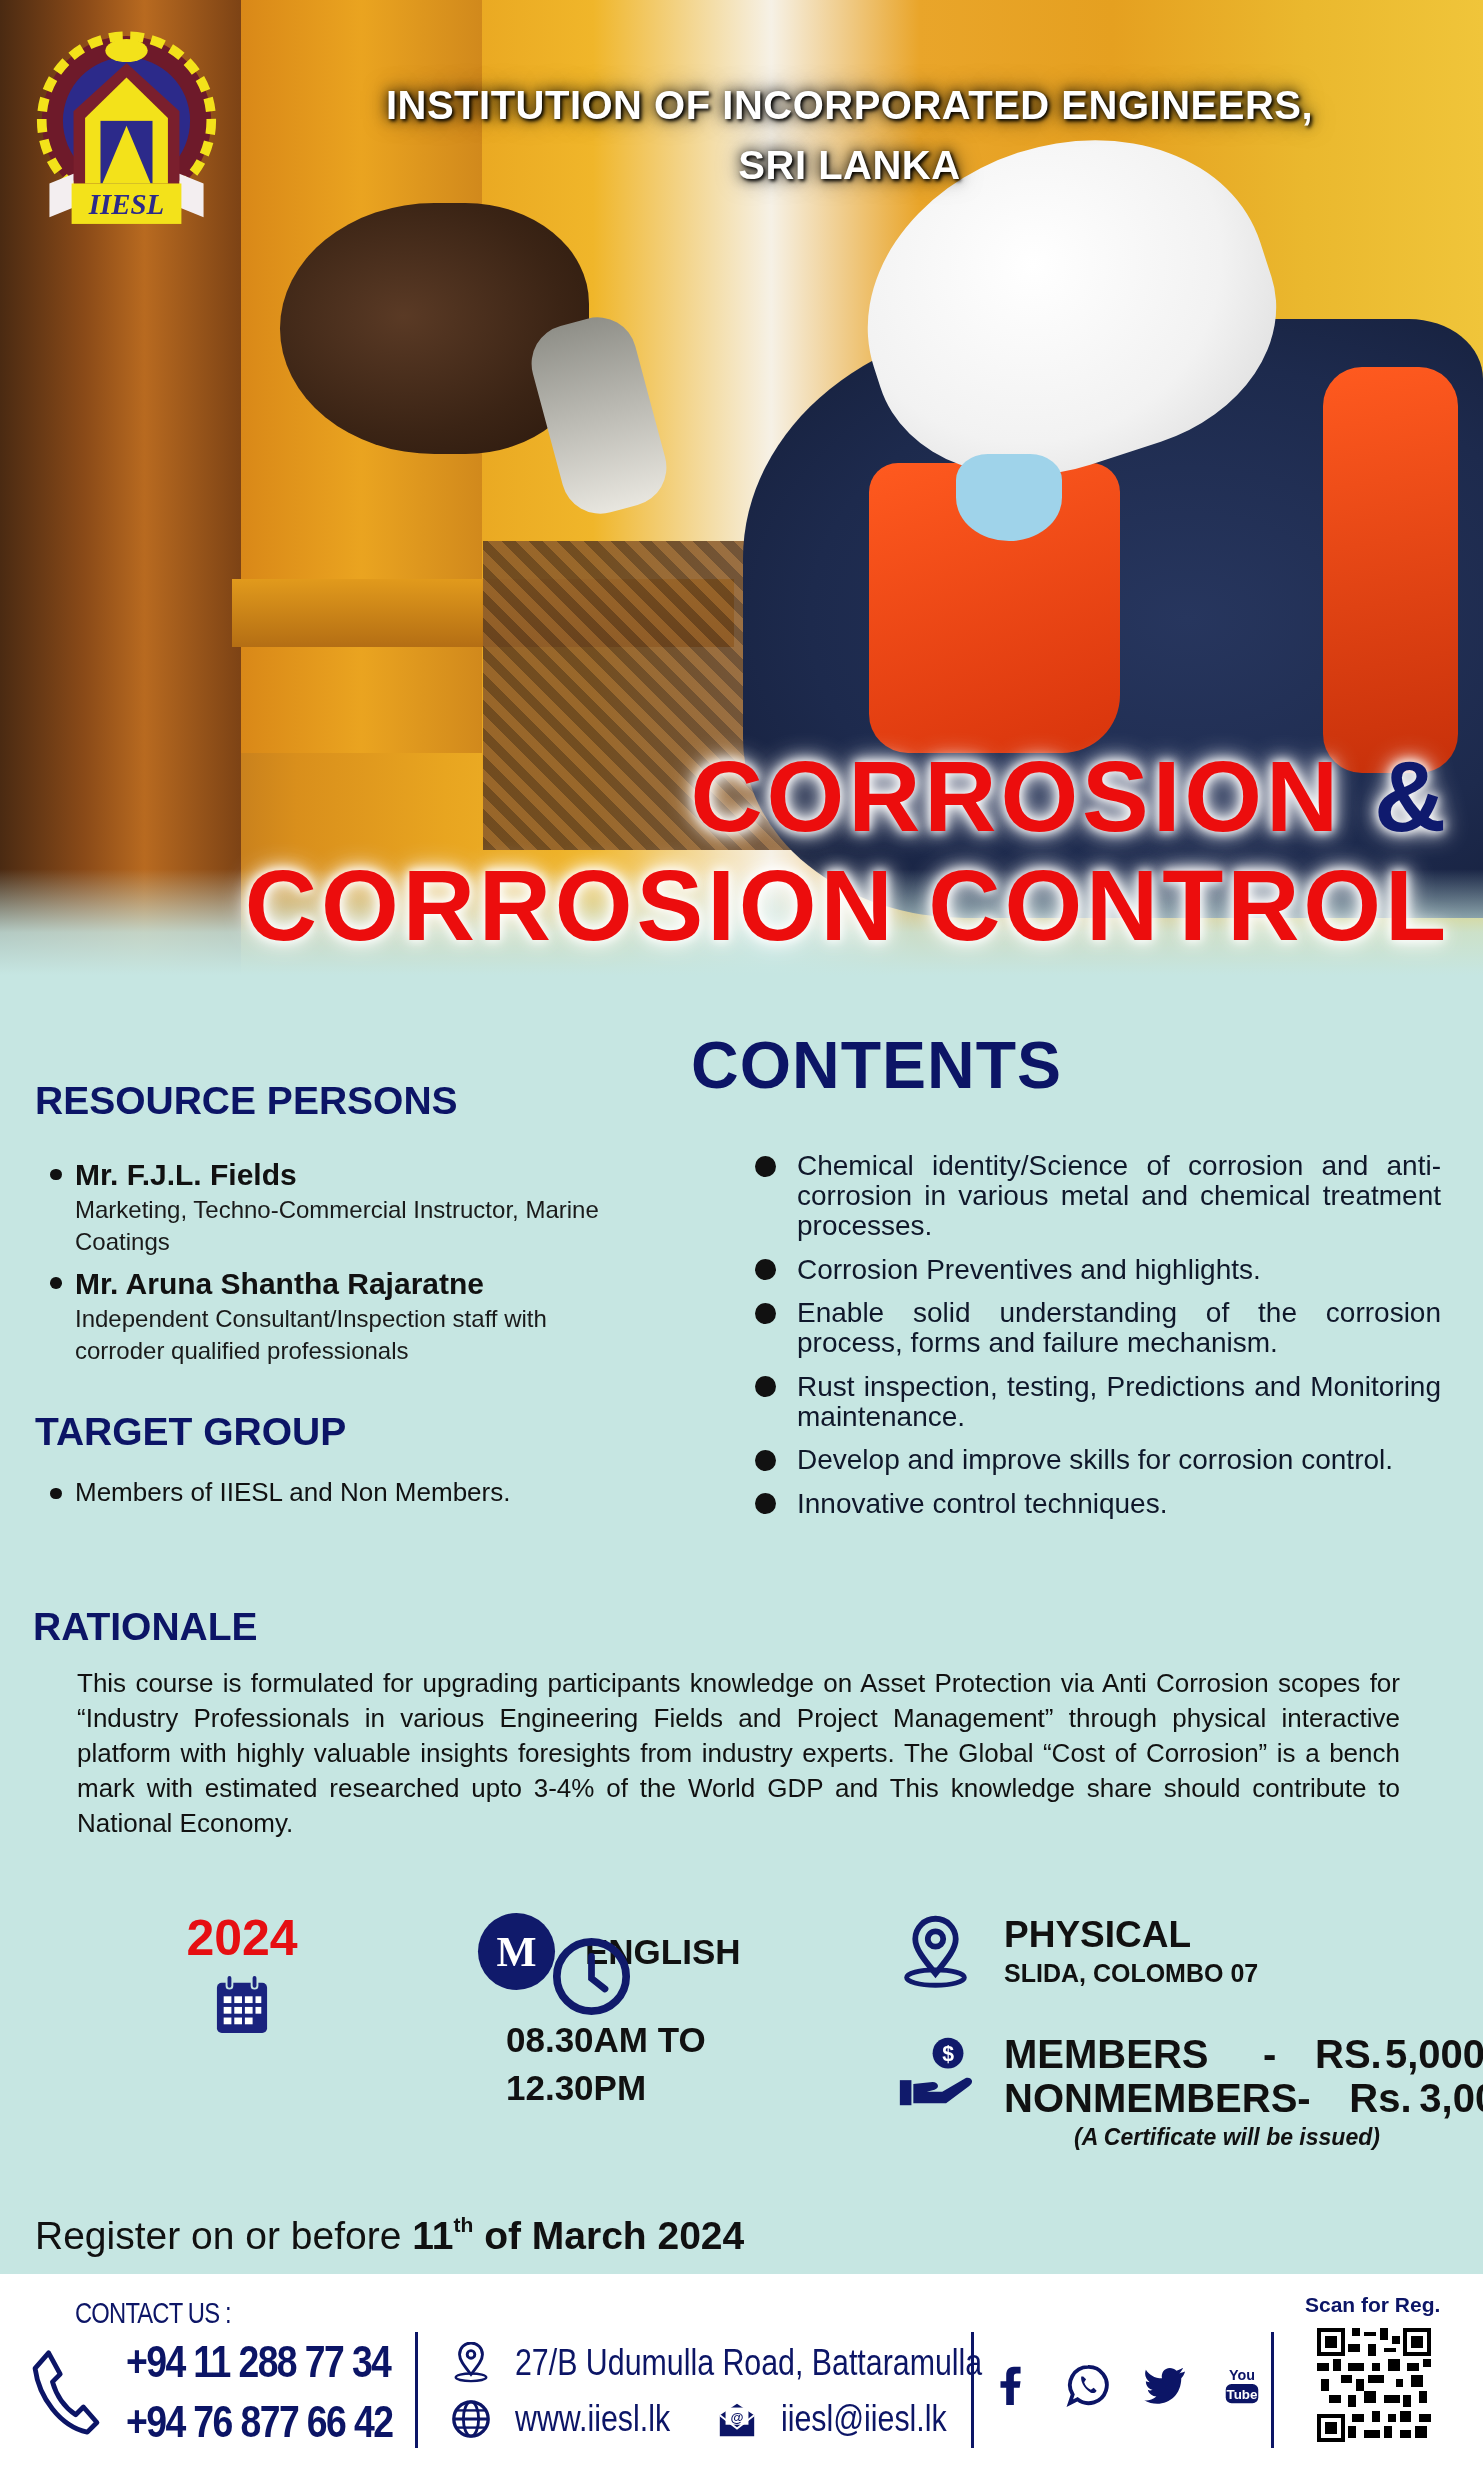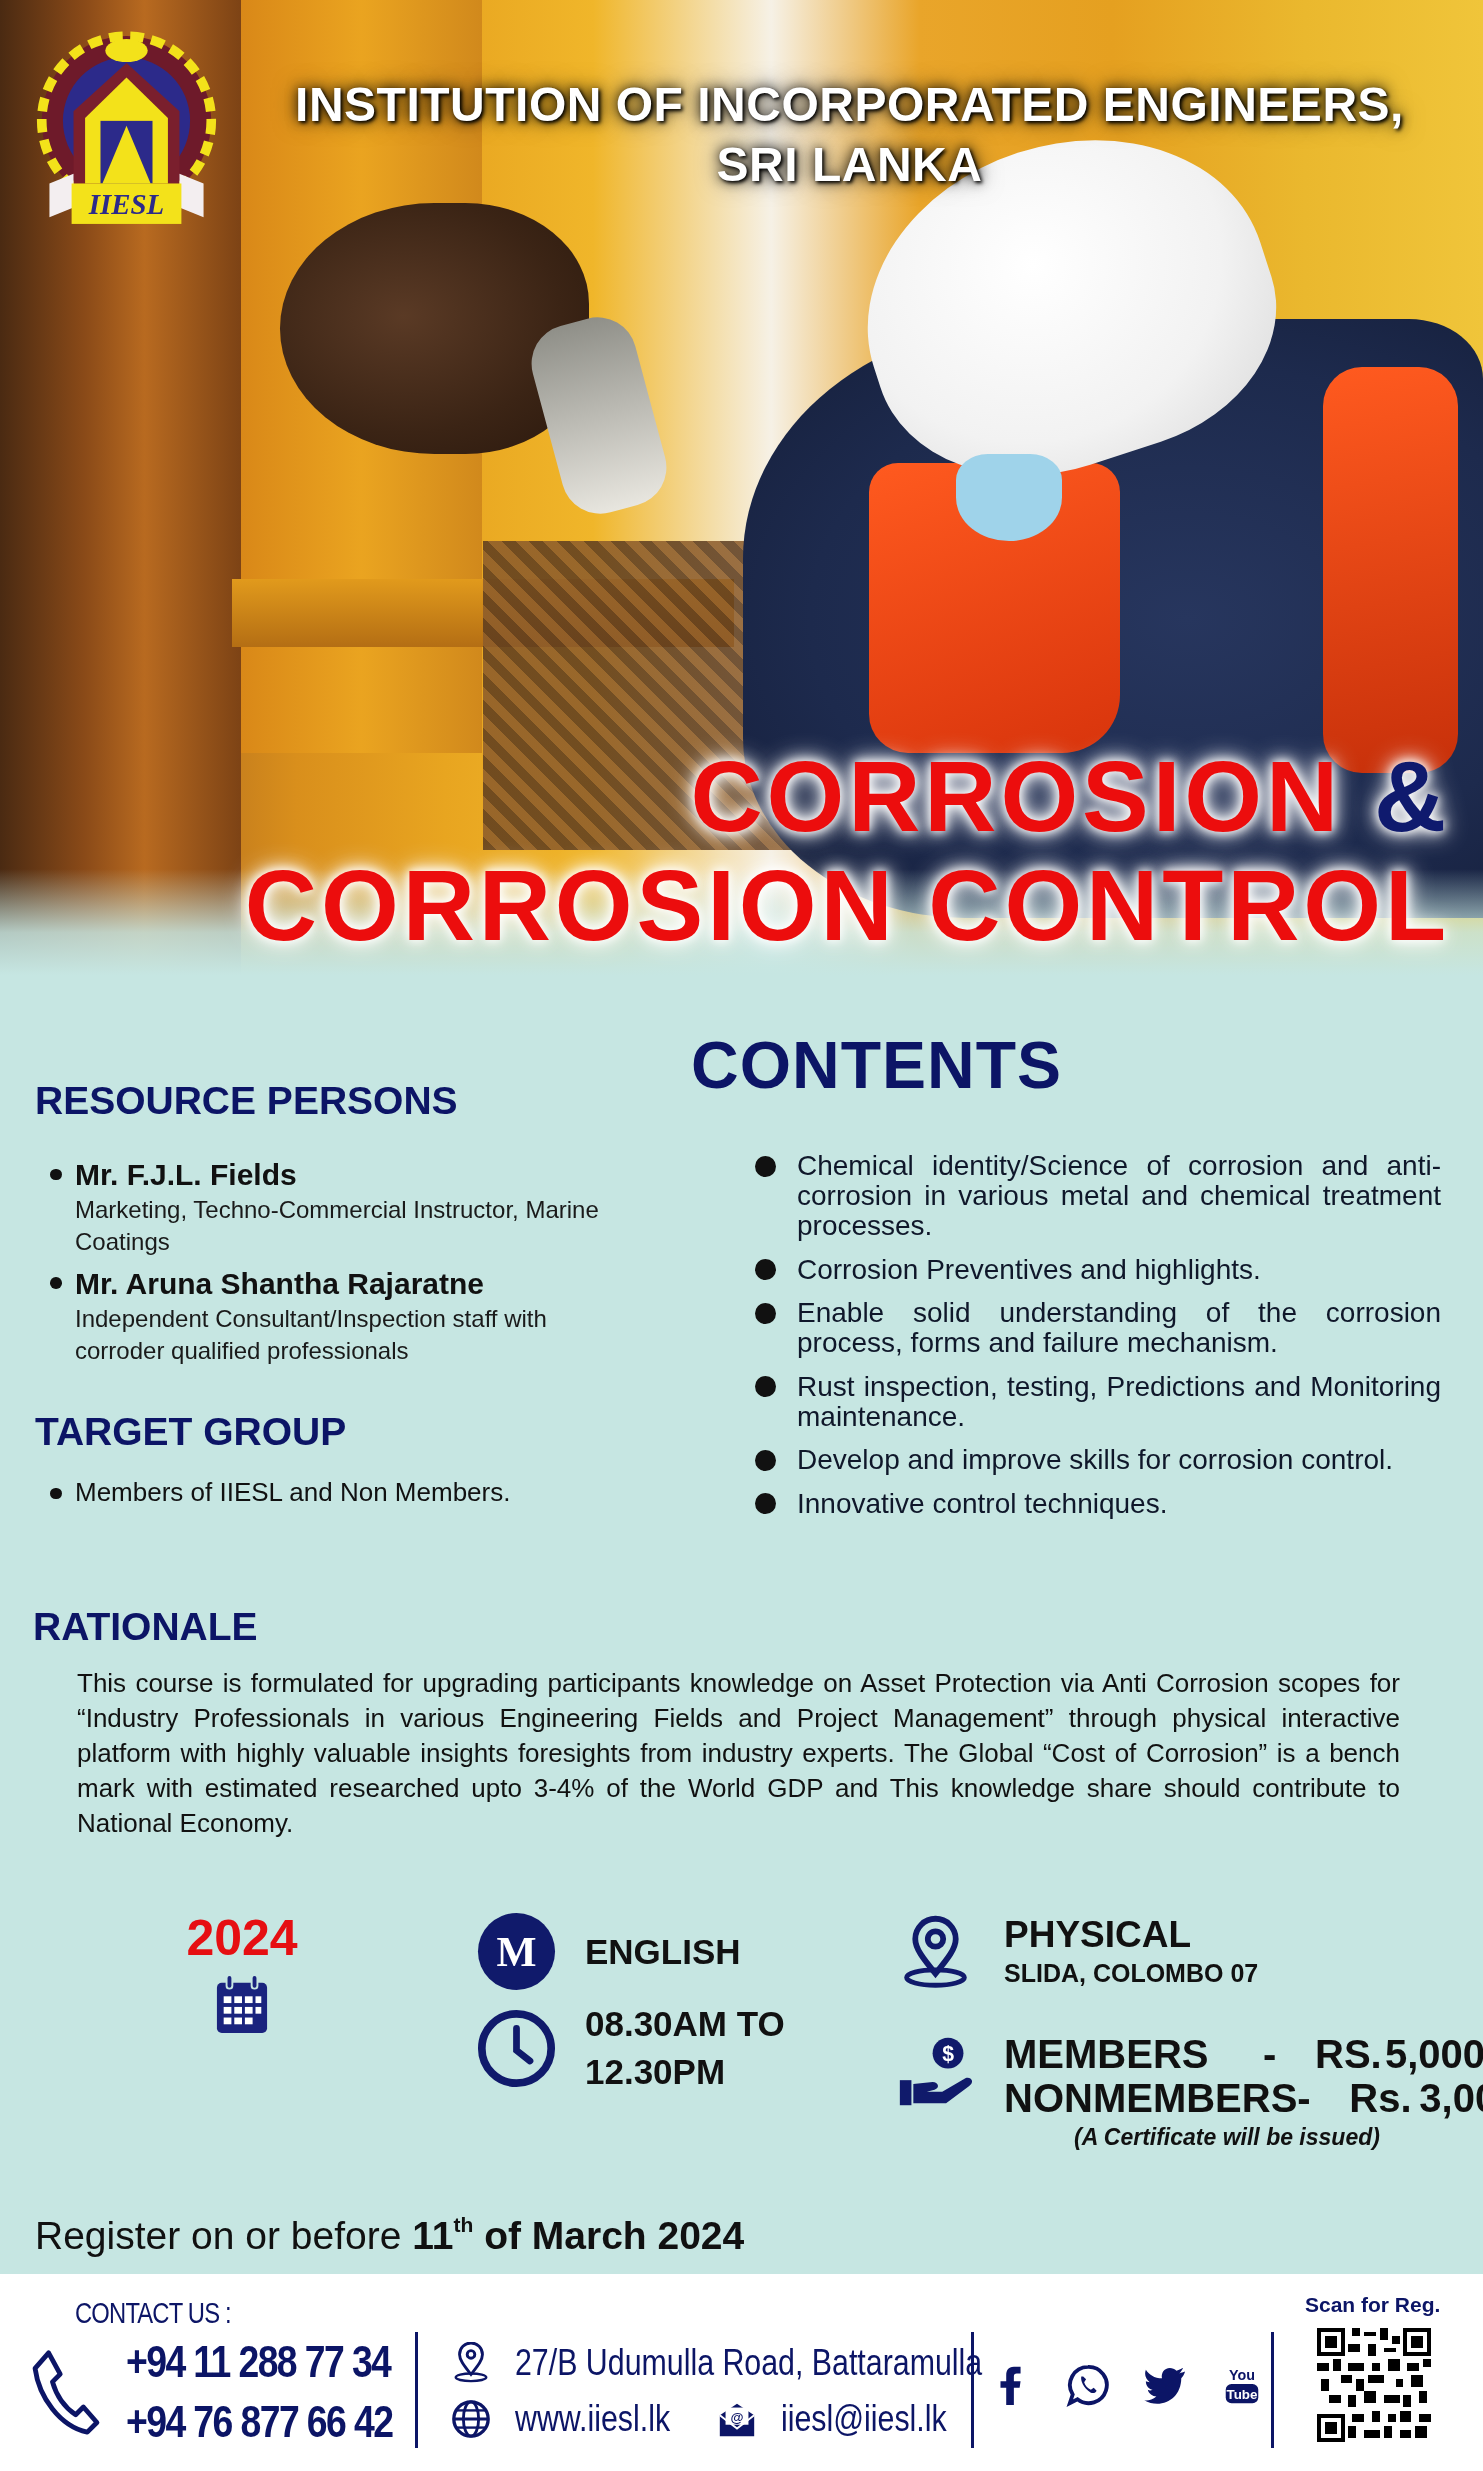--- a/index.html
+++ b/index.html
@@ -67,21 +67,21 @@
     position: absolute; left: 0; bottom: 0; width: 1483px; height: 106px;
     background: linear-gradient(180deg, rgba(198,230,226,0) 0%, rgba(198,230,226,.85) 60%, #c6e6e2 100%);
   }
 
   
   .logo { position: absolute; left: 35px; top: 29px; width: 183px; height: 203px; }
 
   
   .org-title {
     position: absolute; left: 270px; top: 75px; width: 1159px; text-align: center;
-    color: #ffffff; font-weight: 700; font-size: 48px; line-height: 60px; letter-spacing: 0.5px;
+    color: #ffffff; font-weight: 700; font-size: 40px; line-height: 60px; letter-spacing: 0.5px;
     text-shadow: 0 0 11.6px rgba(0,0,0,.85), 0 0 23px rgba(0,0,0,.6), 1.9px 1.9px 3.9px #000;
     font-family: "Liberation Sans", sans-serif;
   }
 
   
   .main-title {
     position: absolute; right: 33px; width: 1352px; text-align: right;
     font-family: "Liberation Sans", sans-serif; font-weight: 700;
     color: #ec0d0d; letter-spacing: 3.9px;
     text-shadow: 0 0 9.7px #fff, 0 0 17.4px #fff, 0 0 27px rgba(255,255,255,.9);
@@ -130,21 +130,21 @@
   .month { font-size: 50px; line-height: 58px; }
   .year { font-size: 50px; line-height: 62px; }
   .cal-icon { margin: 5.8px auto 0; width: 54px; height: 60px; }
 
   
   .info { position: absolute; display: flex; align-items: center; }
   .info .ico { width: 79px; height: 79px; flex: 0 0 79px; }
   .info .txt { margin-left: 29px; font-weight: 700; color: #111; }
   .info-lang { left: 477px; top: 1912px; }
   .info-lang .txt { font-size: 35px; }
-  .info-time { left: 477px; top: 2000px; }
+  .info-time { left: 477px; top: 1937px; flex-direction: column; }
   .info-time .txt { font-size: 35px; line-height: 48px; }
   .info-venue { left: 896px; top: 1912px; }
   .info-venue .t1 { font-size: 37px; line-height: 44px; }
   .info-venue .t2 { font-size: 25px; line-height: 33px; }
   .info-fee { left: 896px; top: 2032px; align-items: flex-start; }
   .fee-table { margin-left: 29px; font-weight: 700; color: #111; font-size: 40px; line-height: 44px; }
   .fee-row { display: flex; width: 444px; }
   .fee-row .lab { flex: 0 0 259px; }
   .fee-row .dash { flex: 0 0 52px; }
   .fee-row .cur { flex: 0 0 70px; }

